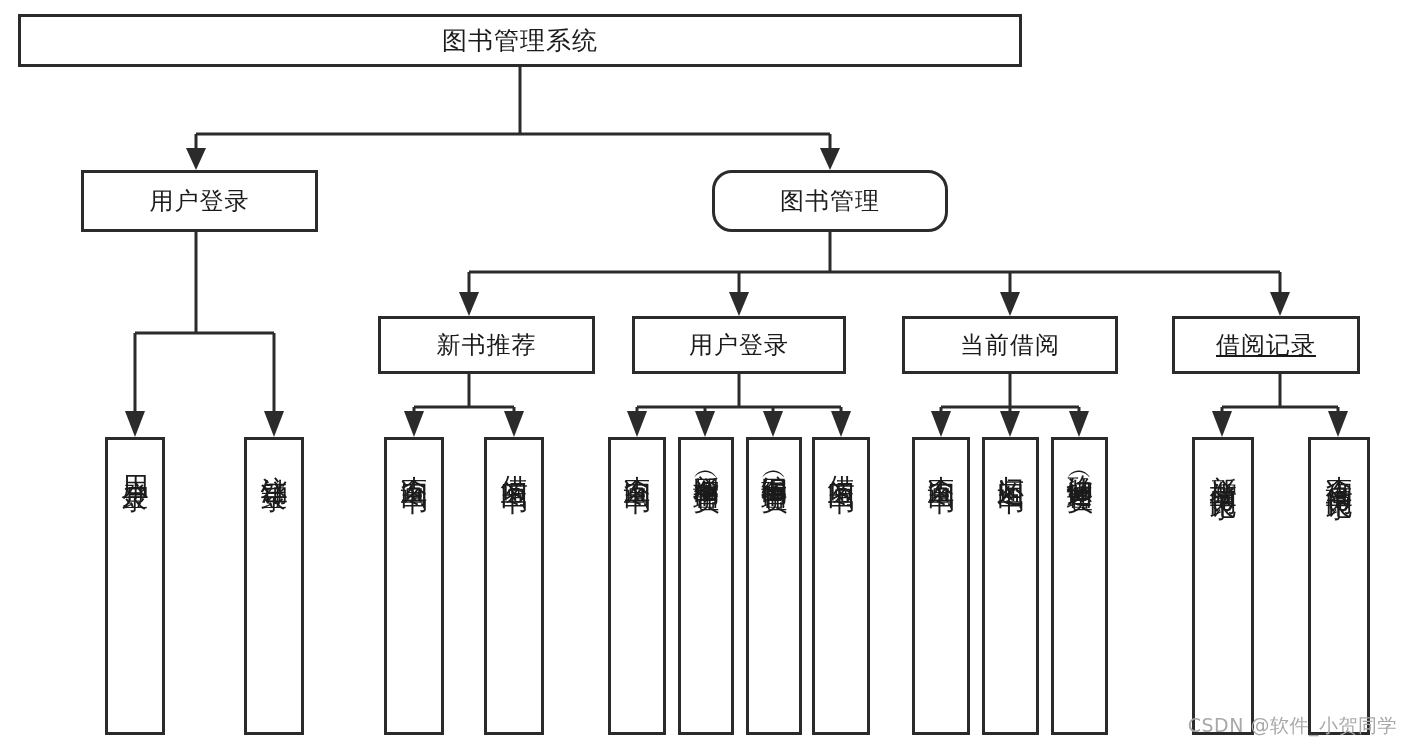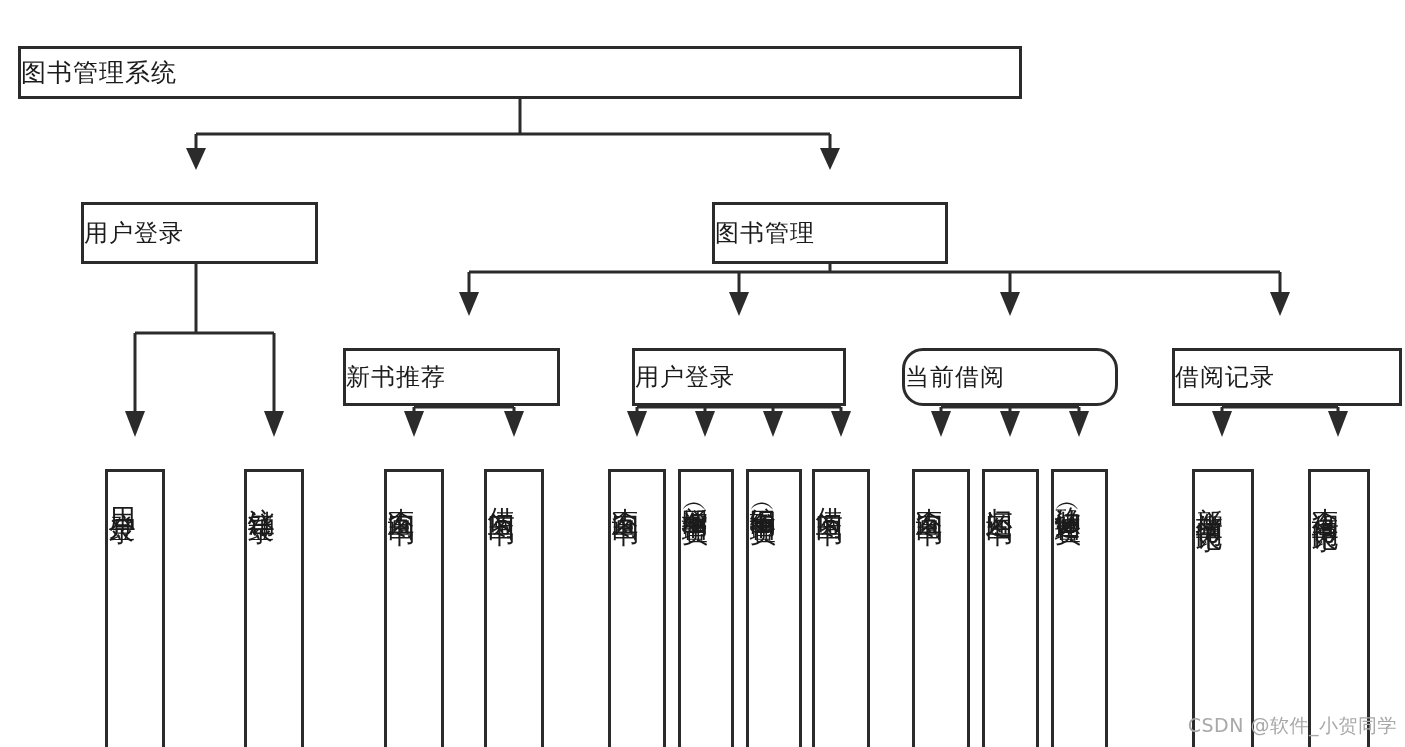--- a/index.html
+++ b/index.html
@@ -40,23 +40,22 @@
     stroke: none;
   }
   
   .node {
     position: absolute;
     box-sizing: border-box;
     background: #ffffff;
     border: 3px solid #2b2b2b;
     display: flex;
     align-items: center;
-    justify-content: flex-start;
+    justify-content: center;
     overflow: hidden;
-    margin-top: 32px;
   }
   .node .node-label {
     display: block;
     text-align: center;
     color: #1b1b1b;
     line-height: 1.18;
     white-space: pre;
   }
   
   .node.root {
@@ -172,37 +171,37 @@
   </svg>
 
   <div class="node root" style="left:18px; top:14px; width:1004px; height:53px;">
     <span class="node-label">图书管理系统</span>
   </div>
 
   <div class="node branch" style="left:81px; top:170px; width:237px; height:62px;">
     <span class="node-label">用户登录</span>
   </div>
 
-  <div class="node branch" style="left:712px; top:170px; width:236px; height:62px;">
+  <div class="node branch" style="left:712px; top:170px; width:236px; height:62px;border-radius:20px;">
     <span class="node-label">图书管理</span>
   </div>
 
-  <div class="node branch" style="left:343px; top:316px; width:217px; height:58px;">
+  <div class="node branch" style="left:378px; top:316px; width:217px; height:58px;">
     <span class="node-label">新书推荐</span>
   </div>
 
   <div class="node branch" style="left:632px; top:316px; width:214px; height:58px;">
     <span class="node-label">用户登录</span>
   </div>
 
-  <div class="node branch" style="left:902px; top:316px; width:216px; height:58px;border-radius:21px;">
+  <div class="node branch" style="left:902px; top:316px; width:216px; height:58px;">
     <span class="node-label">当前借阅</span>
   </div>
 
-  <div class="node branch" style="left:1172px; top:316px; width:230px; height:58px;">
+  <div class="node branch" style="left:1172px; top:316px; width:188px; height:58px;text-decoration:underline;">
     <span class="node-label">借阅记录</span>
   </div>
 
   <div class="node leaf" style="left:105px; top:437px; width:60px; height:298px;">
     <span class="node-label">用户登录</span>
   </div>
 
   <div class="node leaf" style="left:244px; top:437px; width:60px; height:298px;">
     <span class="node-label">注销登录</span>
   </div>

